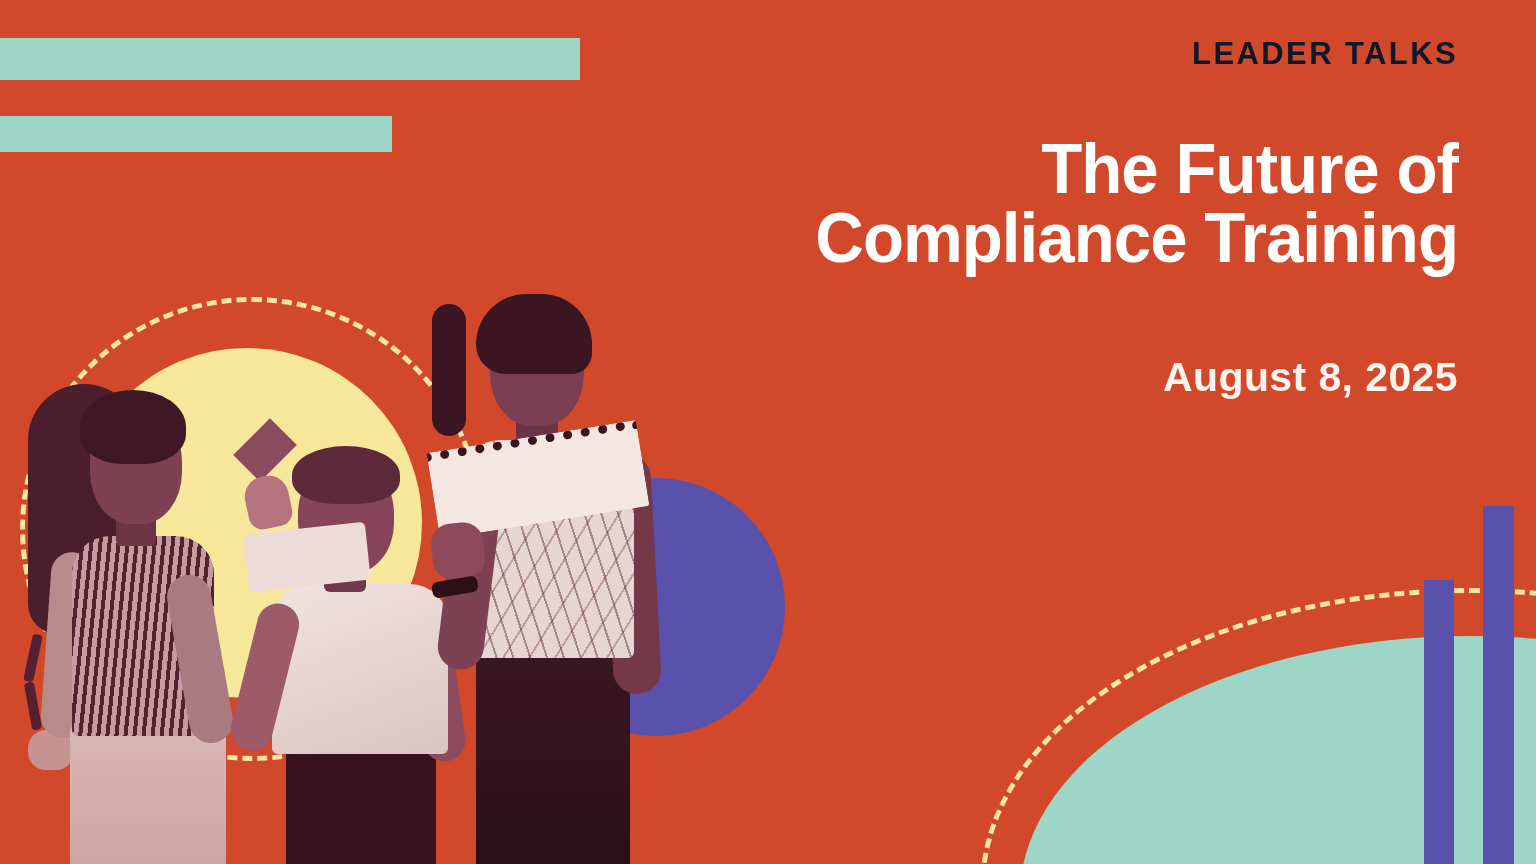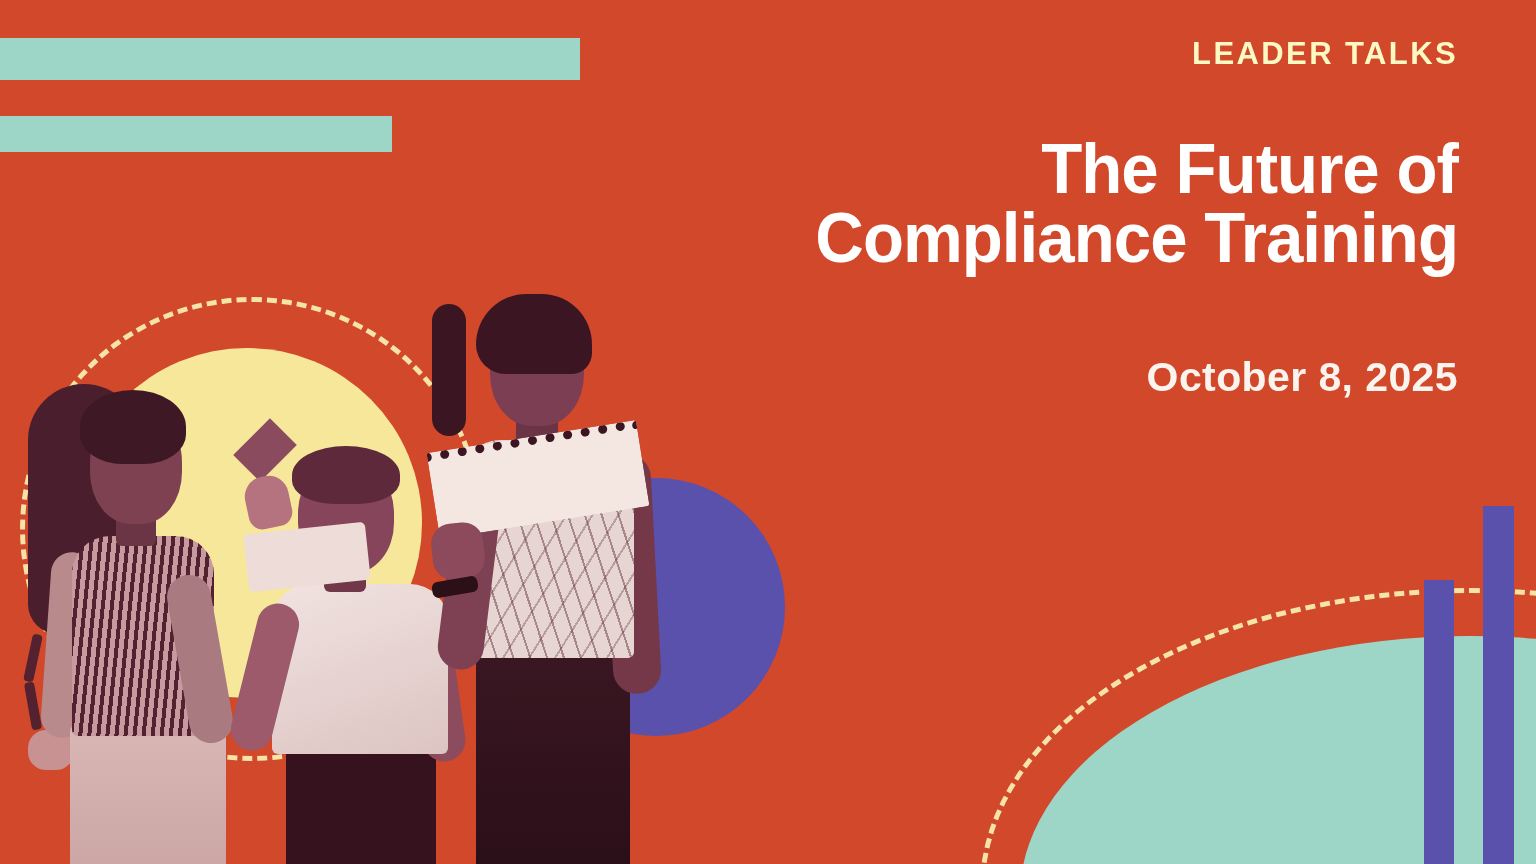--- a/index.html
+++ b/index.html
@@ -186,21 +186,21 @@
 
   
   #text-block {
     position: absolute;
     right: 78px;
     top: 30px;
     width: 800px;
     text-align: right;
   }
   #eyebrow {
-    color: #fef9c3;
+    color: #0f172a;
     font-size: 31px;
     font-weight: bold;
     letter-spacing: 2.4px;
     line-height: 1;
     margin: 8px 0 16px 0;
   }
   #headline {
     color: #FFFFFF;
     font-size: 70px;
     font-weight: bold;
@@ -286,16 +286,16 @@
   </div>
 
   <div id="text-block">
     <p id="eyebrow">LEADER TALKS</p>
 
     <h1 id="headline">
       <span class="line">The Future of</span>
       <span class="line">Compliance Training</span>
     </h1>
 
-    <p id="date">October 8, 2025</p>
+    <p id="date">August 8, 2025</p>
   </div>
 
 </div>
 
 </body></html>

